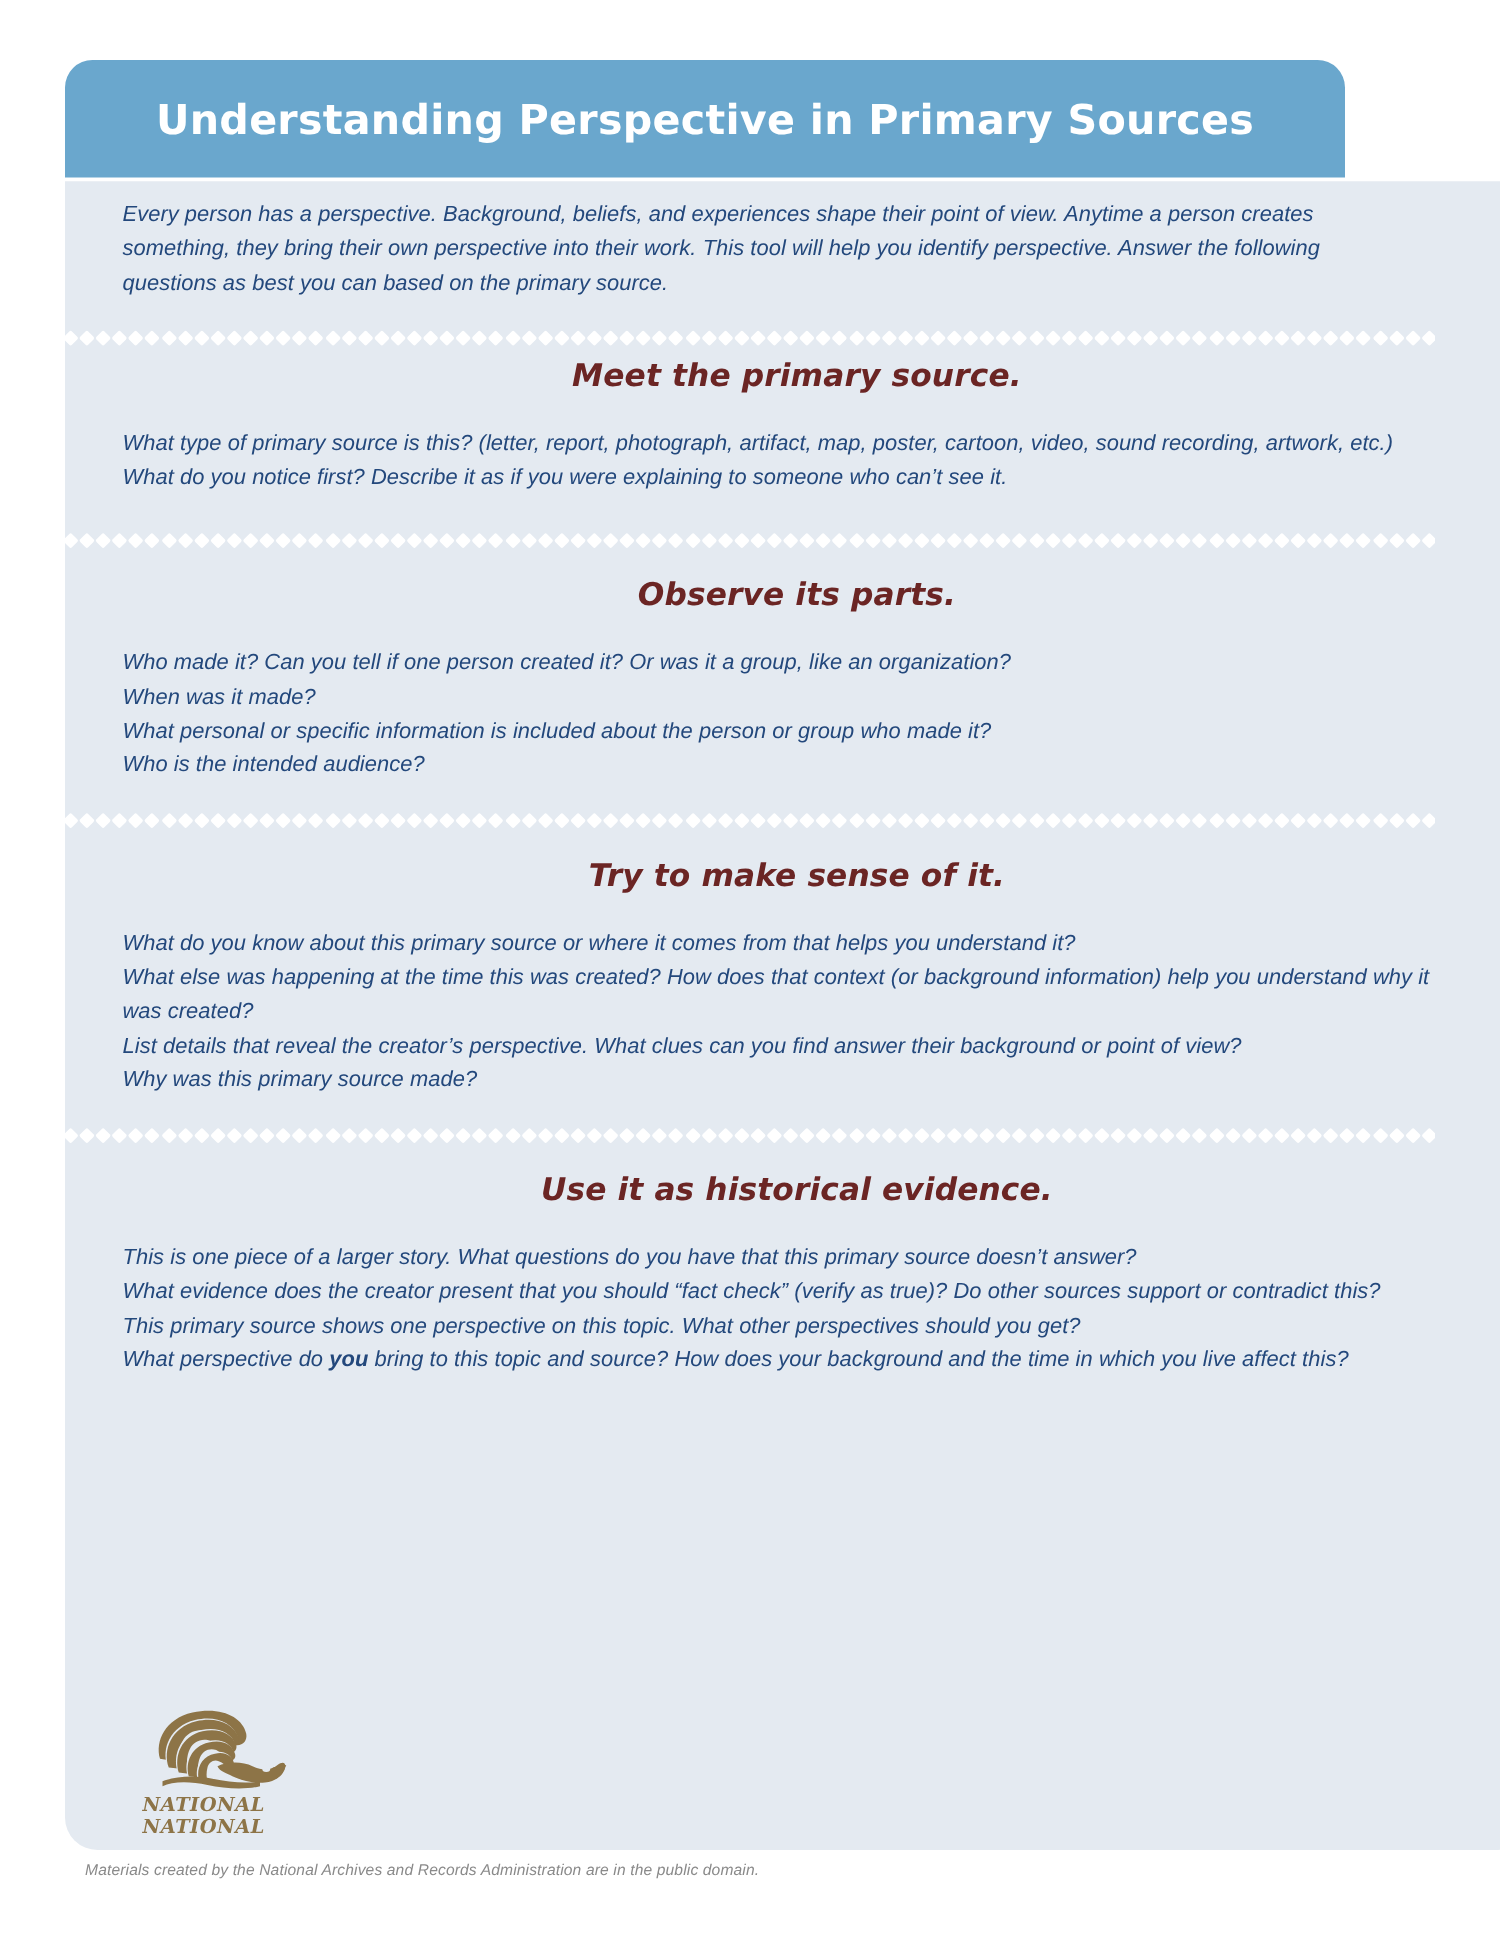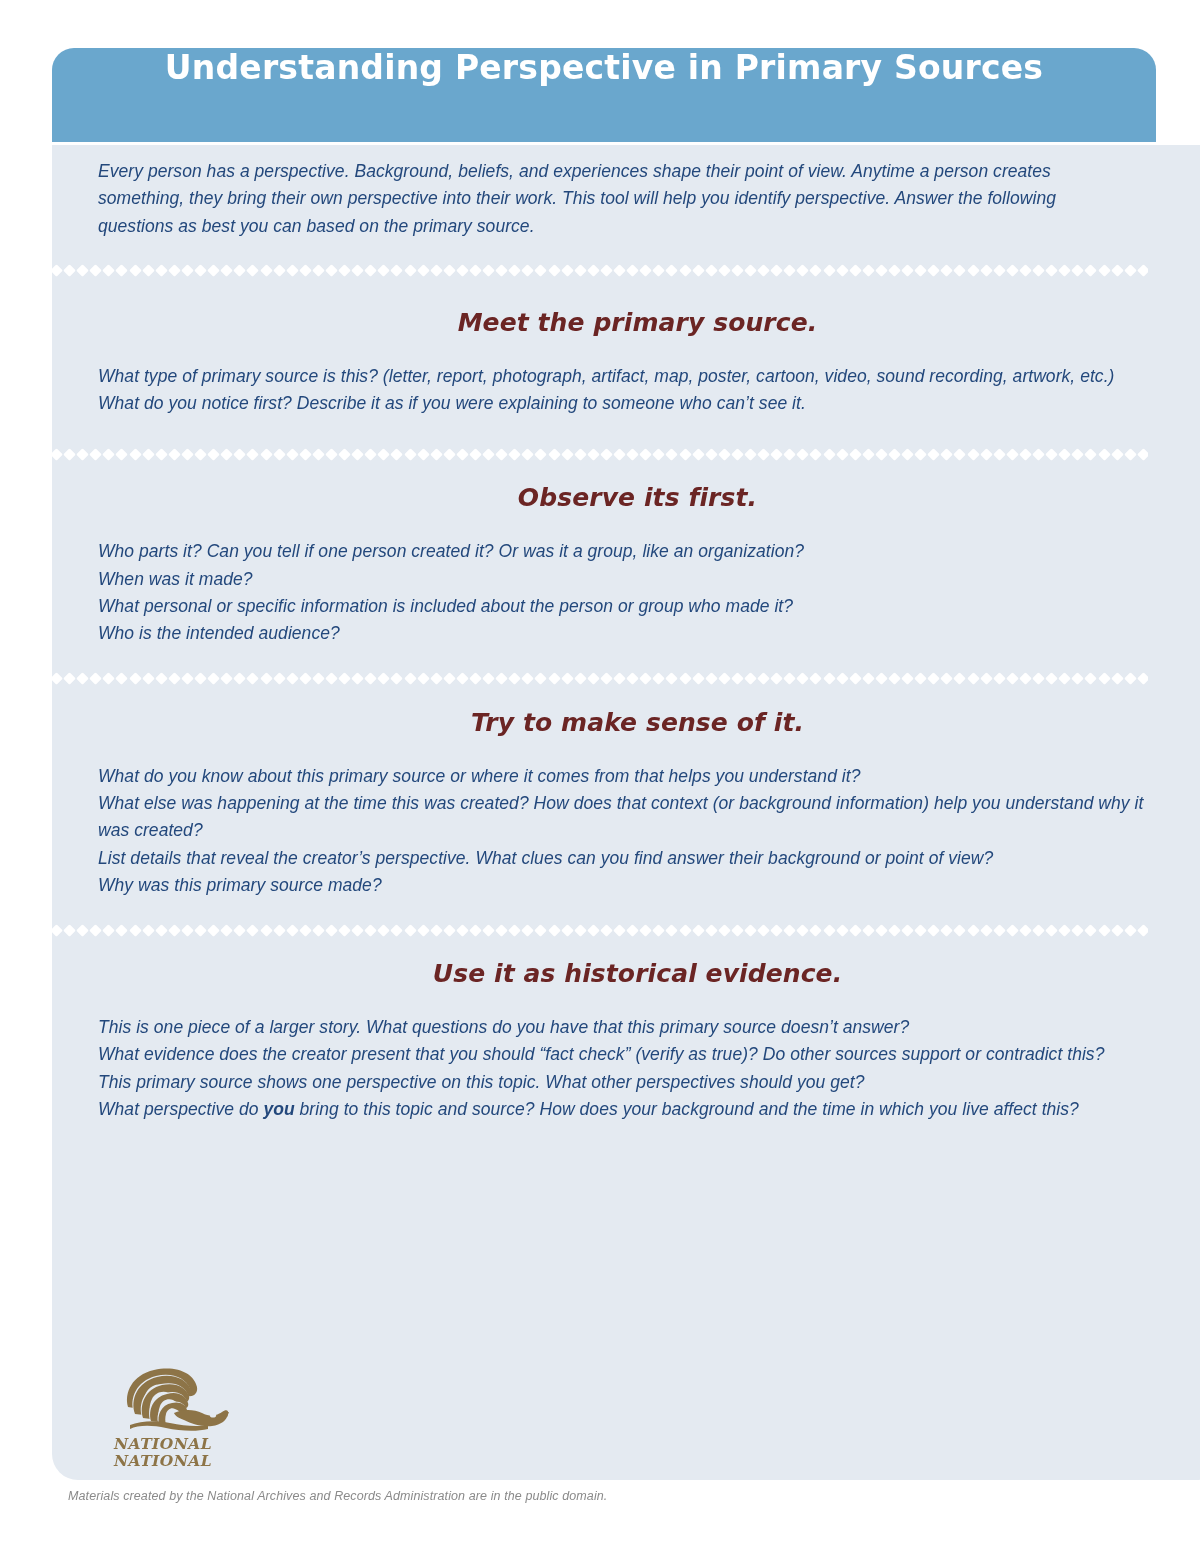--- a/index.html
+++ b/index.html
@@ -17,25 +17,26 @@
     height: 1553px;
     background: #ffffff;
     overflow: hidden;
   }
 
   
   .header-bar {
     position: absolute;
     left: 52px;
     top: 48px;
-    width: 1104px;
+    width: 1024px;
     height: 94px;
     background: #6aa7cd;
     border-radius: 22px 22px 0 0;
     display: flex;
+    align-items: center;
     justify-content: center;
   }
 
   .header-title {
     color: #ffffff;
     font-size: 33px;
     font-weight: bold;
     letter-spacing: 0.2px;
     text-align: center;
     font-family: "DejaVu Sans", sans-serif;
@@ -107,21 +108,21 @@
   .divider .dot {
     width: 9px;
     height: 9px;
     background: #ffffff;
     transform: rotate(45deg);
     border-radius: 1.5px;
     flex: 0 0 auto;
   }
 
   
-  .sec-1-head { margin-top: 30px; }
+  .sec-1-head { margin-top: 8px; }
   .sec-head   { margin-top: 22px; }
   .q-gap      { }
   .q-gap-first{ margin-top: 26px; }
   .div-gap    { margin-top: 24px; }
   .div-gap-lg { margin-top: 30px; }
 
   
   .logo-wrap {
     position: absolute;
     left: 62px;
@@ -341,22 +342,22 @@
             <span class="dot"></span>
             <span class="dot"></span>
             <span class="dot"></span>
             <span class="dot"></span>
             <span class="dot"></span>
             <span class="dot"></span>
             <span class="dot"></span>
           </div>
       </div>
 
-      <h2 class="section-heading sec-head">Observe its first.</h2>
-      <p class="question q-gap-first">Who parts it? Can you tell if one person created it? Or was it a group, like an organization?</p>
+      <h2 class="section-heading sec-head">Observe its parts.</h2>
+      <p class="question q-gap-first">Who made it? Can you tell if one person created it? Or was it a group, like an organization?</p>
       <p class="question q-gap">When was it made?</p>
       <p class="question q-gap">What personal or specific information is included about the person or group who made it?</p>
       <p class="question q-gap">Who is the intended audience?</p>
 
       <div class="divider div-gap">
         <div class="dots">
             <span class="dot"></span>
             <span class="dot"></span>
             <span class="dot"></span>
             <span class="dot"></span>

